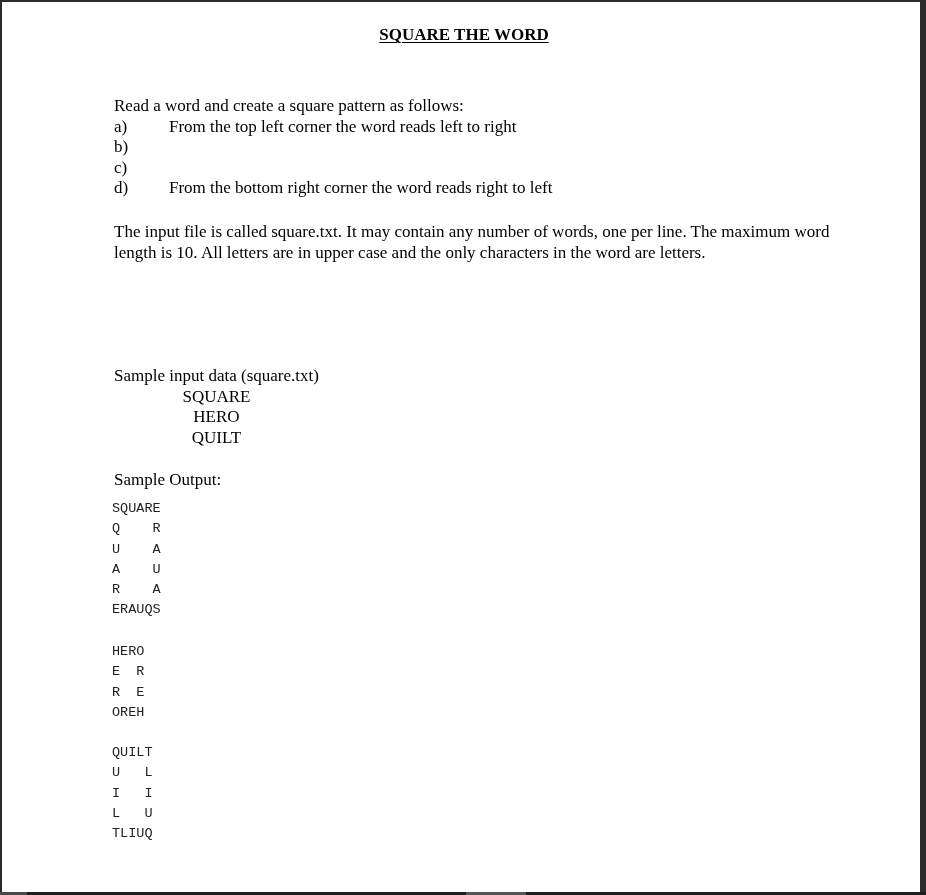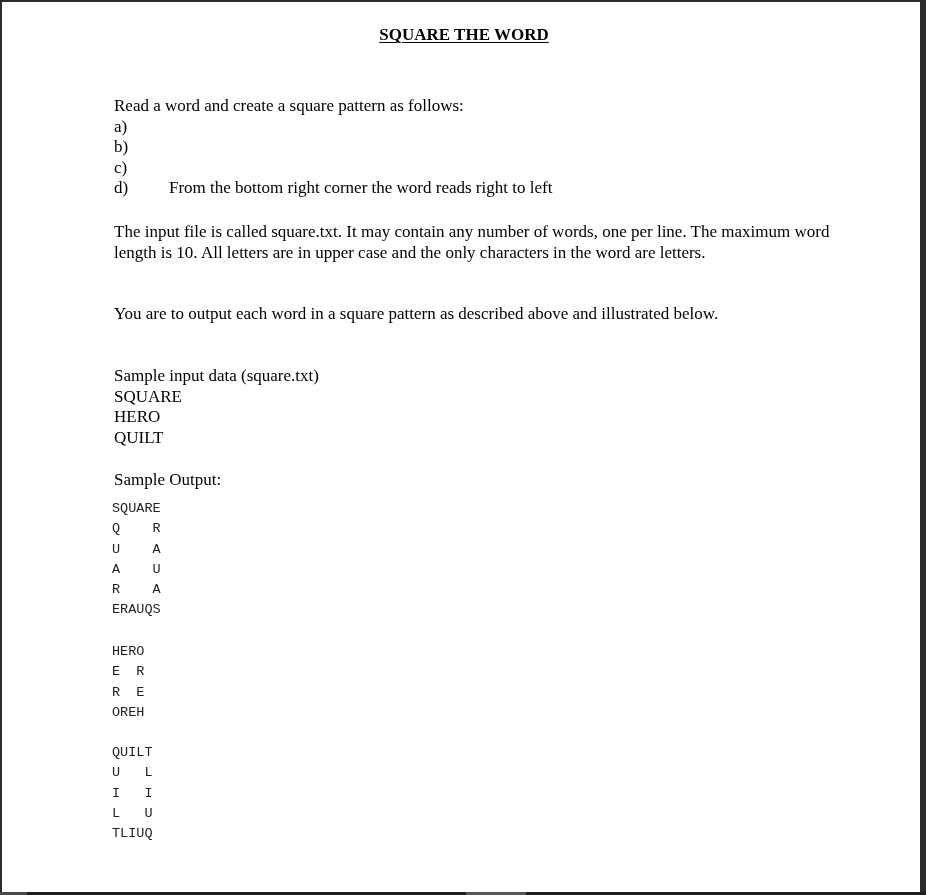--- a/index.html
+++ b/index.html
@@ -44,21 +44,21 @@
       left: 100px;
       font-size: 17px;
       line-height: 20.6px;
       margin: 12px;
     }
     .intro { top: 82px; }
     .list-item { display: flex; }
     .list-marker { width: 55px; flex: none; }
     .para1 { top: 208px; width: 720px; }
     .para2 { top: 290px; width: 700px; }
-    .sample-input { top: 352px; }
+    .sample-input { top: 352px; text-align: center; }
     .sample-output-heading { top: 456px; }
     .bold { font-weight: normal; }
     .mono-block {
       position: absolute;
       left: 110px;
       font-family: "Liberation Mono", "DejaVu Sans Mono", monospace;
       font-size: 13.5px;
       line-height: 20.3px;
       white-space: pre;
       margin: 0;
@@ -105,37 +105,37 @@
 
 <div class="viewer">
   <div class="page">
 
     <h1 class="title">SQUARE THE WORD</h1>
 
     <div class="body-text intro">
       <div>Read a word and create a square pattern as follows:</div>
       <div class="list-item">
         <span class="list-marker">a)</span>
+        <span>From the top left corner the word reads left to right</span>
       </div>
       <div class="list-item">
         <span class="list-marker">b)</span>
       </div>
       <div class="list-item">
         <span class="list-marker">c)</span>
       </div>
       <div class="list-item">
         <span class="list-marker">d)</span>
         <span>From the bottom right corner the word reads right to left</span>
       </div>
     </div>
 
     <p class="body-text para1"><span>The input file is called </span><span class="bold">square.txt</span><span>. It may contain any number of words, one per line. The maximum word length is 10. All letters are in upper case and the only characters in the word are letters.</span></p>
 
     <div class="body-text para2">
-      <div>You are to output each word in a square pattern as described above and illustrated below.</div>
     </div>
 
     <div class="body-text sample-input">
       <div class="bold">Sample input data (square.txt)</div>
       <div>SQUARE</div>
       <div>HERO</div>
       <div>QUILT</div>
     </div>
 
     <div class="body-text sample-output-heading bold">Sample Output:</div>

